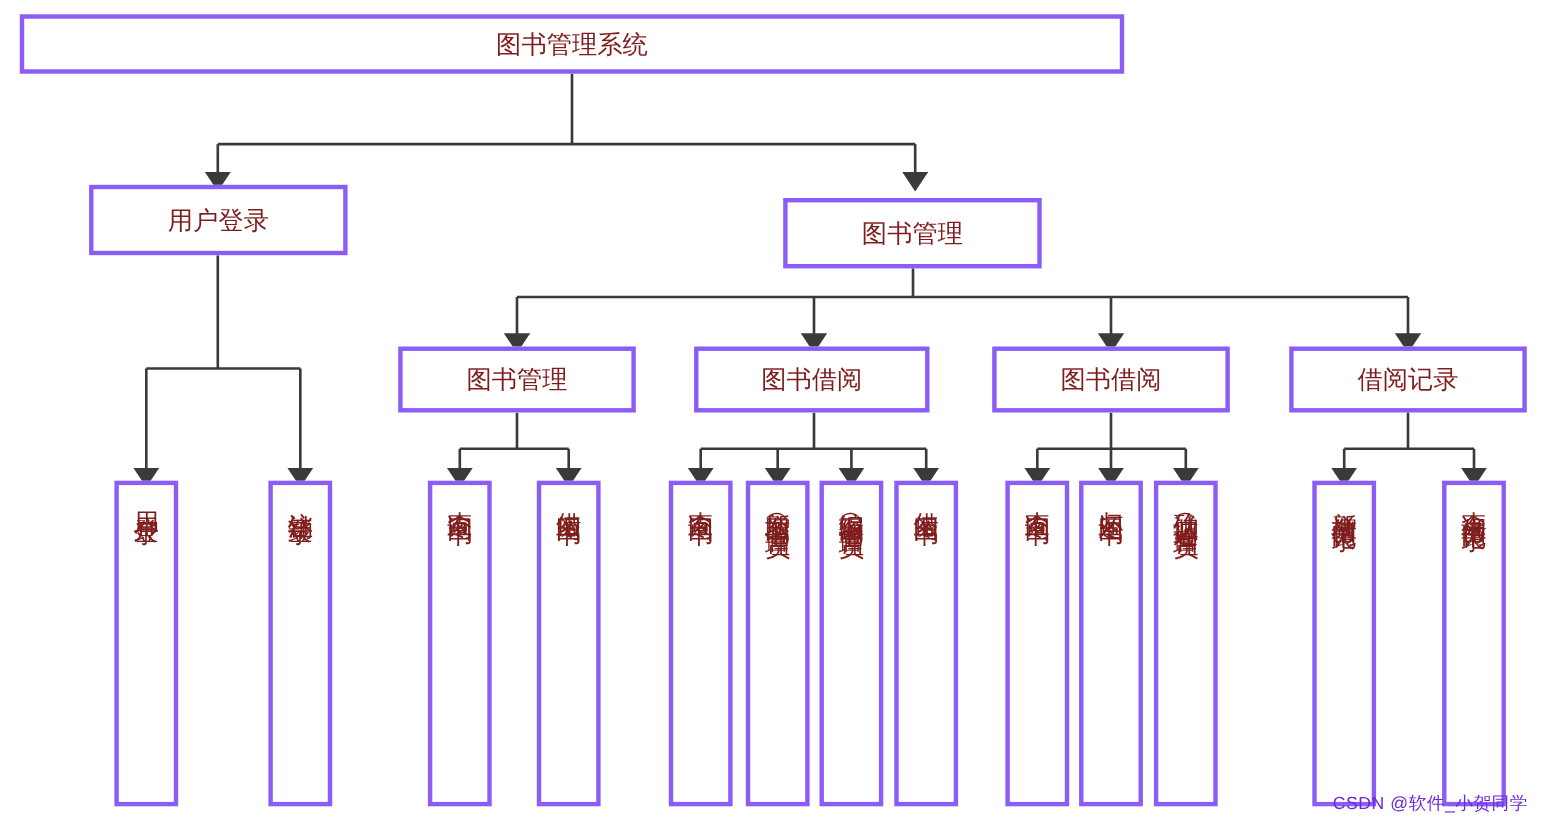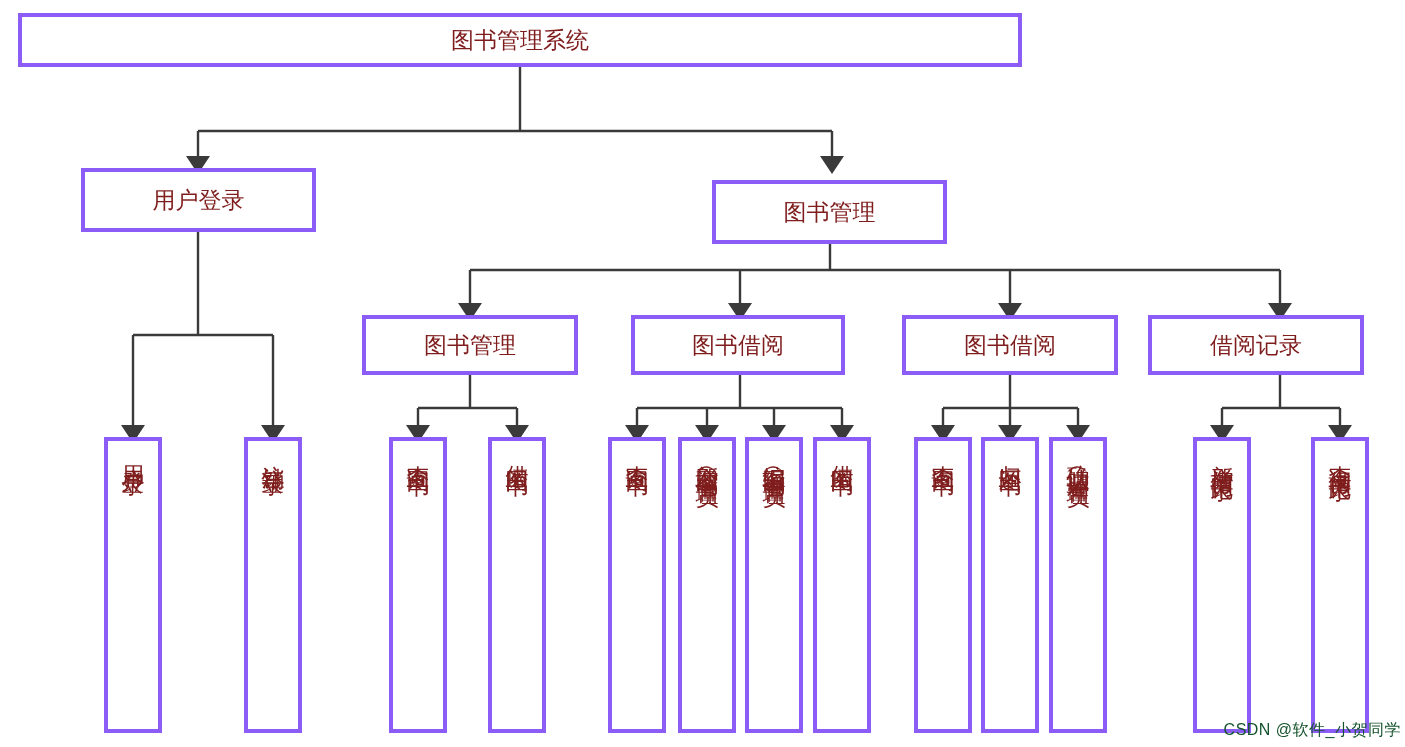--- a/index.html
+++ b/index.html
@@ -50,24 +50,24 @@
   .node.vert .label {
     writing-mode: vertical-rl;
     text-orientation: upright;
     font-size: 23px;
     letter-spacing: 3px;
     line-height: 1;
     margin: 0 auto;
   }
   .watermark {
     position: absolute;
-    right: 4px;
+    right: 16px;
     bottom: 6px;
     font-size: 16px;
-    color: #14532d;
+    color: #6d28d9;
     letter-spacing: 0.5px;
     white-space: nowrap;
     pointer-events: none;
   }
 </style>
 </head>
 <body>
 
 <div id="canvas">
 
@@ -134,21 +134,21 @@
 
   <div class="node horiz" style="left:362px; top:315px; width:216px; height:60px;">
     <span class="label">图书管理</span>
   </div>
   <div class="node horiz" style="left:631px; top:315px; width:214px; height:60px;">
     <span class="label">图书借阅</span>
   </div>
   <div class="node horiz" style="left:902px; top:315px; width:216px; height:60px;">
     <span class="label">图书借阅</span>
   </div>
-  <div class="node horiz" style="left:1148px; top:315px; width:216px; height:60px;">
+  <div class="node horiz" style="left:1172px; top:315px; width:216px; height:60px;">
     <span class="label">借阅记录</span>
   </div>
 
   <div class="node vert" style="left:104px; top:437px; width:58px; height:296px;">
     <span class="label">用户登录</span>
   </div>
   <div class="node vert" style="left:244px; top:437px; width:58px; height:296px;">
     <span class="label">注销登录</span>
   </div>
 

